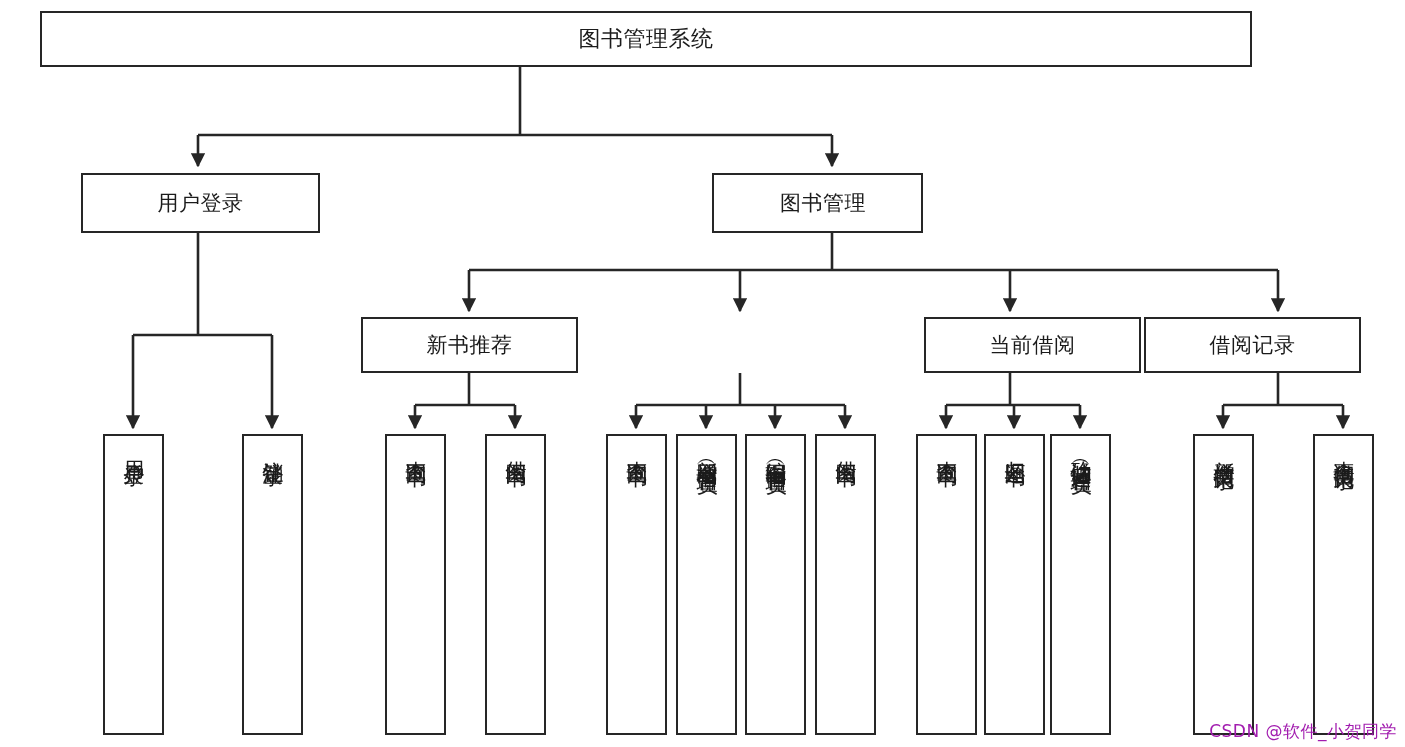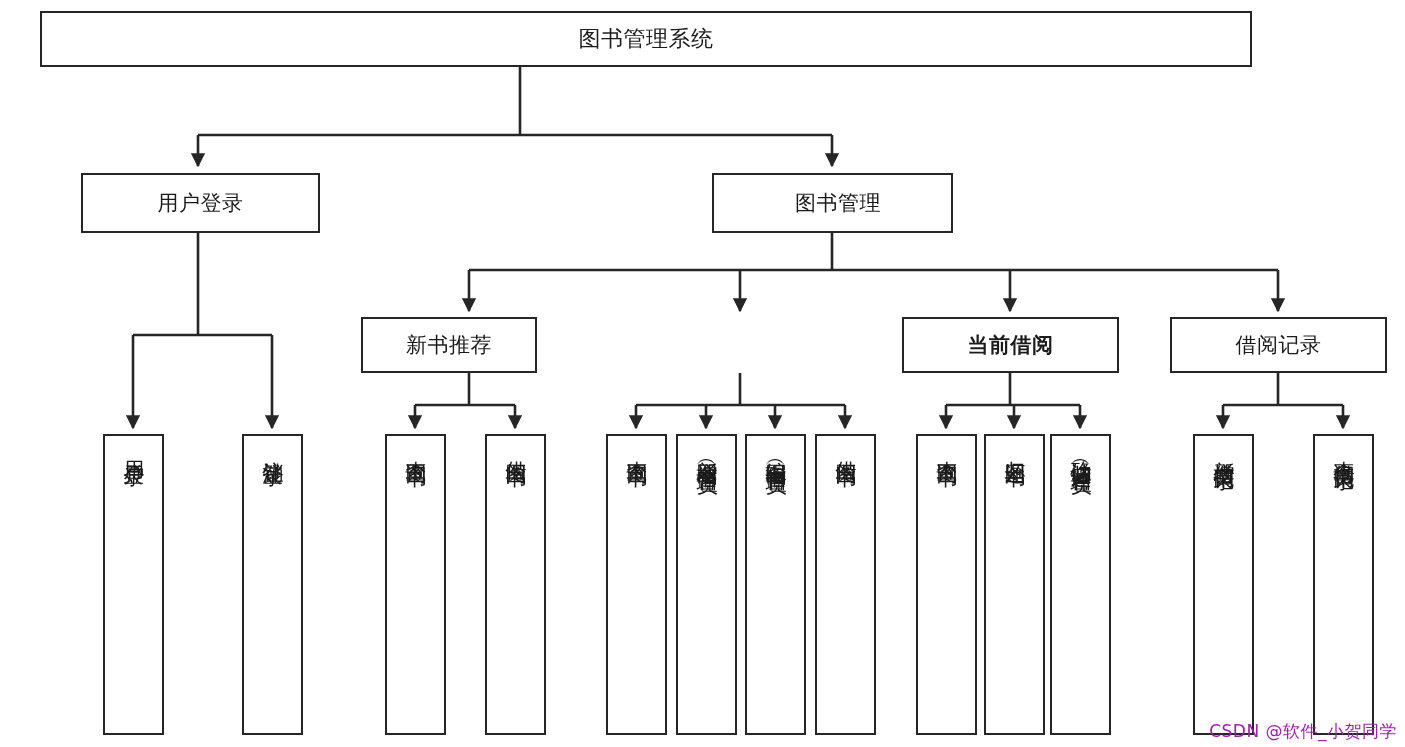--- a/index.html
+++ b/index.html
@@ -128,34 +128,34 @@
   </svg>
 
   <div class="node root" style="left:18px; top:11px; width:1212px; height:56px;margin-left:22px;">
     <span class="node-label">图书管理系统</span>
   </div>
 
   <div class="node level2" style="left:81px; top:173px; width:239px; height:60px;">
     <span class="node-label">用户登录</span>
   </div>
 
-  <div class="node level2" style="left:712px; top:173px; width:241px; height:60px;padding-left:11px;">
+  <div class="node level2" style="left:712px; top:173px; width:211px; height:60px;padding-left:11px;">
     <span class="node-label">图书管理</span>
   </div>
 
-  <div class="node level3" style="left:361px; top:317px; width:176px; height:56px;">
+  <div class="node level3" style="left:361px; top:317px; width:217px; height:56px;">
     <span class="node-label">新书推荐</span>
   </div>
 
 
-  <div class="node level3" style="left:902px; top:317px; width:217px; height:56px;font-weight:bold;">
+  <div class="node level3" style="left:924px; top:317px; width:217px; height:56px;">
     <span class="node-label">当前借阅</span>
   </div>
 
-  <div class="node level3" style="left:1170px; top:317px; width:217px; height:56px;">
+  <div class="node level3" style="left:1144px; top:317px; width:217px; height:56px;">
     <span class="node-label">借阅记录</span>
   </div>
 
   <div class="node leaf" style="left:103px; top:434px; width:61px; height:301px;">
     <span class="node-label">用户登录</span>
   </div>
 
   <div class="node leaf" style="left:242px; top:434px; width:61px; height:301px;">
     <span class="node-label">注销登录</span>
   </div>

